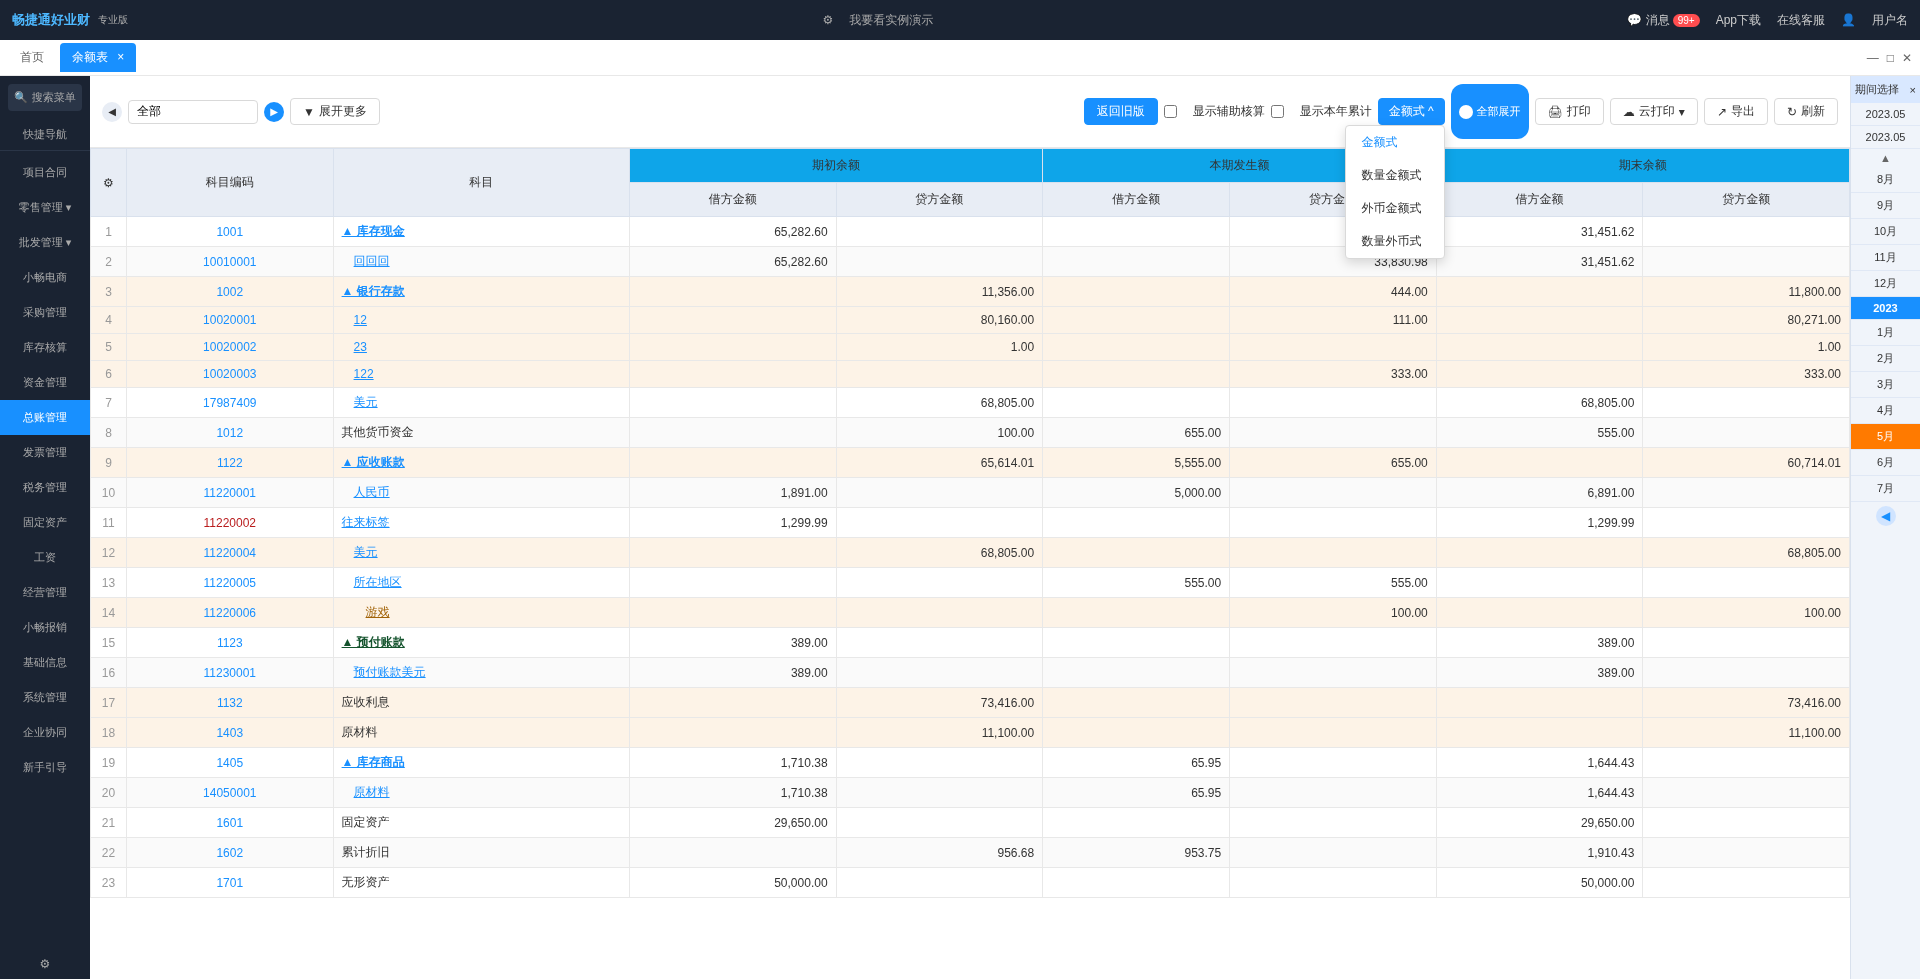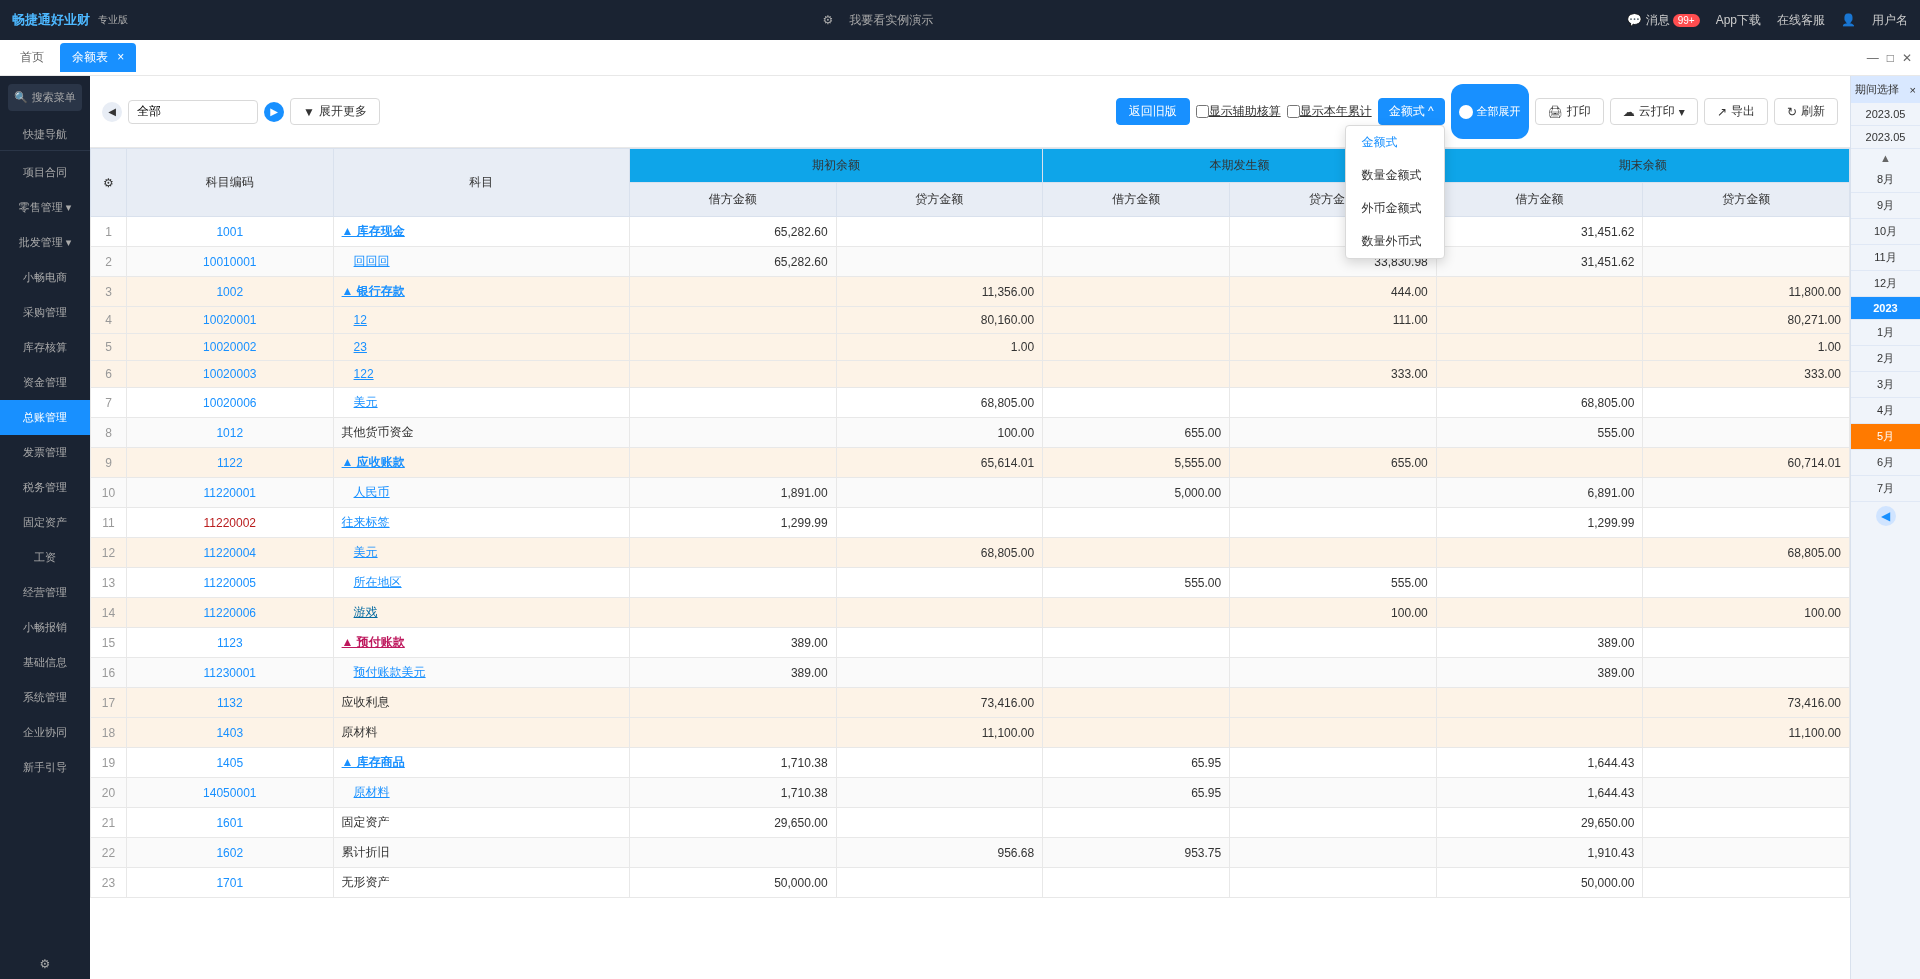--- a/index.html
+++ b/index.html
@@ -40,21 +40,21 @@
 
     
     .toolbar { background: #fff; padding: 8px 12px; display: flex; align-items: center; gap: 8px; border-bottom: 1px solid #e8e8e8; flex-wrap: wrap; }
     .toolbar-left { display: flex; align-items: center; gap: 6px; flex: 1; }
     .toolbar-right { display: flex; align-items: center; gap: 6px; }
     .btn { padding: 4px 12px; border-radius: 4px; border: 1px solid #d9d9d9; cursor: pointer; font-size: 12px; background: #fff; color: #333; display: flex; align-items: center; gap: 4px; }
     .btn-primary { background: #1890ff; color: white; border-color: #1890ff; }
     .search-input { border: 1px solid #d9d9d9; border-radius: 4px; padding: 4px 8px; font-size: 12px; width: 130px; }
     .toggle-switch { background: #1890ff; border-radius: 12px; padding: 20px 8px; color: white; font-size: 11px; display: flex; align-items: center; gap: 4px; cursor: pointer; justify-content: space-between; }
     .toggle-ball { width: 14px; height: 14px; background: white; border-radius: 50%; }
-    .checkbox-label { display: flex; align-items: center; gap: 0; font-size: 12px; color: #333; cursor: pointer; text-decoration: underline; }
+    .checkbox-label { display: flex; align-items: center; gap: 16px; font-size: 12px; color: #333; cursor: pointer; }
     .dropdown-btn { background: #1890ff; color: white; border: 1px solid #1890ff; border-radius: 4px; padding: 4px 10px; cursor: pointer; font-size: 12px; display: flex; align-items: center; gap: 4px; position: relative; }
 
     
     .table-container { flex: 1; overflow: auto; background: #fff; }
     table { width: 100%; border-collapse: collapse; font-size: 12px; }
     thead th { background: #e8edf5; padding: 8px 6px; text-align: center; border: 1px solid #d9e1ed; font-weight: 500; color: #333; position: sticky; top: 0; z-index: 2; }
     thead th.group-header { background: #0ea5e9; }
     tbody td { padding: 6px 8px; border: 1px solid #e8e8e8; text-align: right; color: #333; }
     tbody td.left { text-align: left; }
     tbody td.center { text-align: center; }
@@ -296,21 +296,21 @@
     <td class="left" style="padding-left: 20px;; text-decoration:underline; color:#1890ff; cursor:pointer;">122</td>
     <td></td>
     <td></td>
     <td></td>
     <td>333.00</td>
     <td></td>
     <td>333.00</td>
   </tr>
             <tr>
     <td class="center col-num">7</td>
-    <td class="center" style="color:#1890ff; cursor:pointer;">10020006</td>
+    <td class="center" style="color:#1890ff; cursor:pointer;">17987409</td>
     <td class="left" style="padding-left: 20px;; text-decoration:underline; color:#1890ff; cursor:pointer;">美元</td>
     <td></td>
     <td>68,805.00</td>
     <td></td>
     <td></td>
     <td>68,805.00</td>
     <td></td>
   </tr>
             <tr>
     <td class="center col-num">8</td>
@@ -374,32 +374,32 @@
     <td></td>
     <td></td>
     <td>555.00</td>
     <td>555.00</td>
     <td></td>
     <td></td>
   </tr>
             <tr class="highlight-row">
     <td class="center col-num">14</td>
     <td class="center" style="color:#1890ff; cursor:pointer;">11220006</td>
-    <td class="left" style="padding-left: 20px;; text-decoration:underline; color:#0369a1; cursor:pointer;">游戏</td>
+    <td class="left" style="padding-left: 32px;; text-decoration:underline; color:#a16207; cursor:pointer;">游戏</td>
     <td></td>
     <td></td>
     <td></td>
     <td>100.00</td>
     <td></td>
     <td>100.00</td>
   </tr>
             <tr>
     <td class="center col-num">15</td>
     <td class="center" style="color:#1890ff; cursor:pointer;">1123</td>
-    <td class="left" style="; font-weight:bold; text-decoration:underline; color:#be185d; cursor:pointer;">▲ 预付账款</td>
+    <td class="left" style="; font-weight:bold; text-decoration:underline; color:#14532d; cursor:pointer;">▲ 预付账款</td>
     <td>389.00</td>
     <td></td>
     <td></td>
     <td></td>
     <td>389.00</td>
     <td></td>
   </tr>
             <tr>
     <td class="center col-num">16</td>
     <td class="center" style="color:#1890ff; cursor:pointer;">11230001</td>

